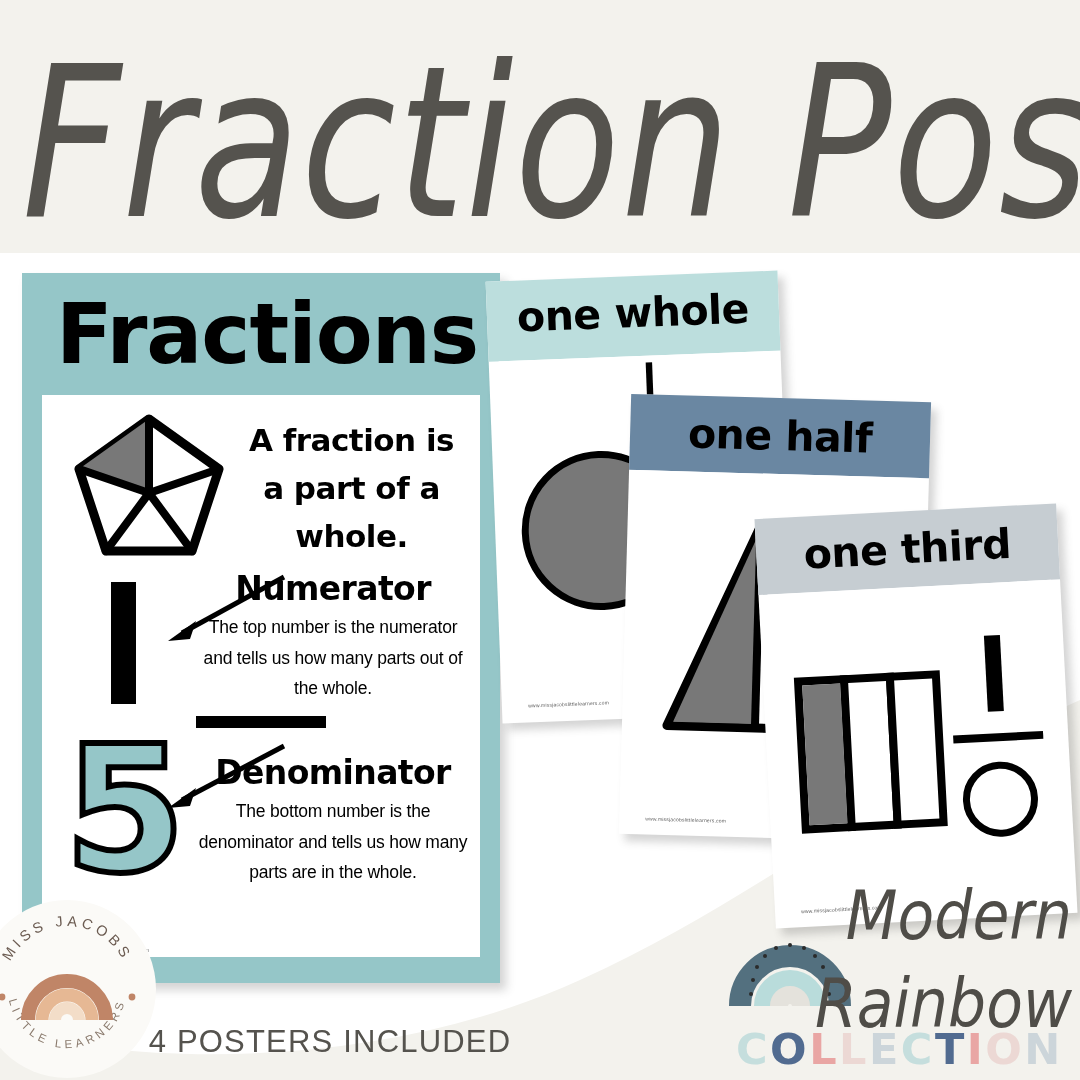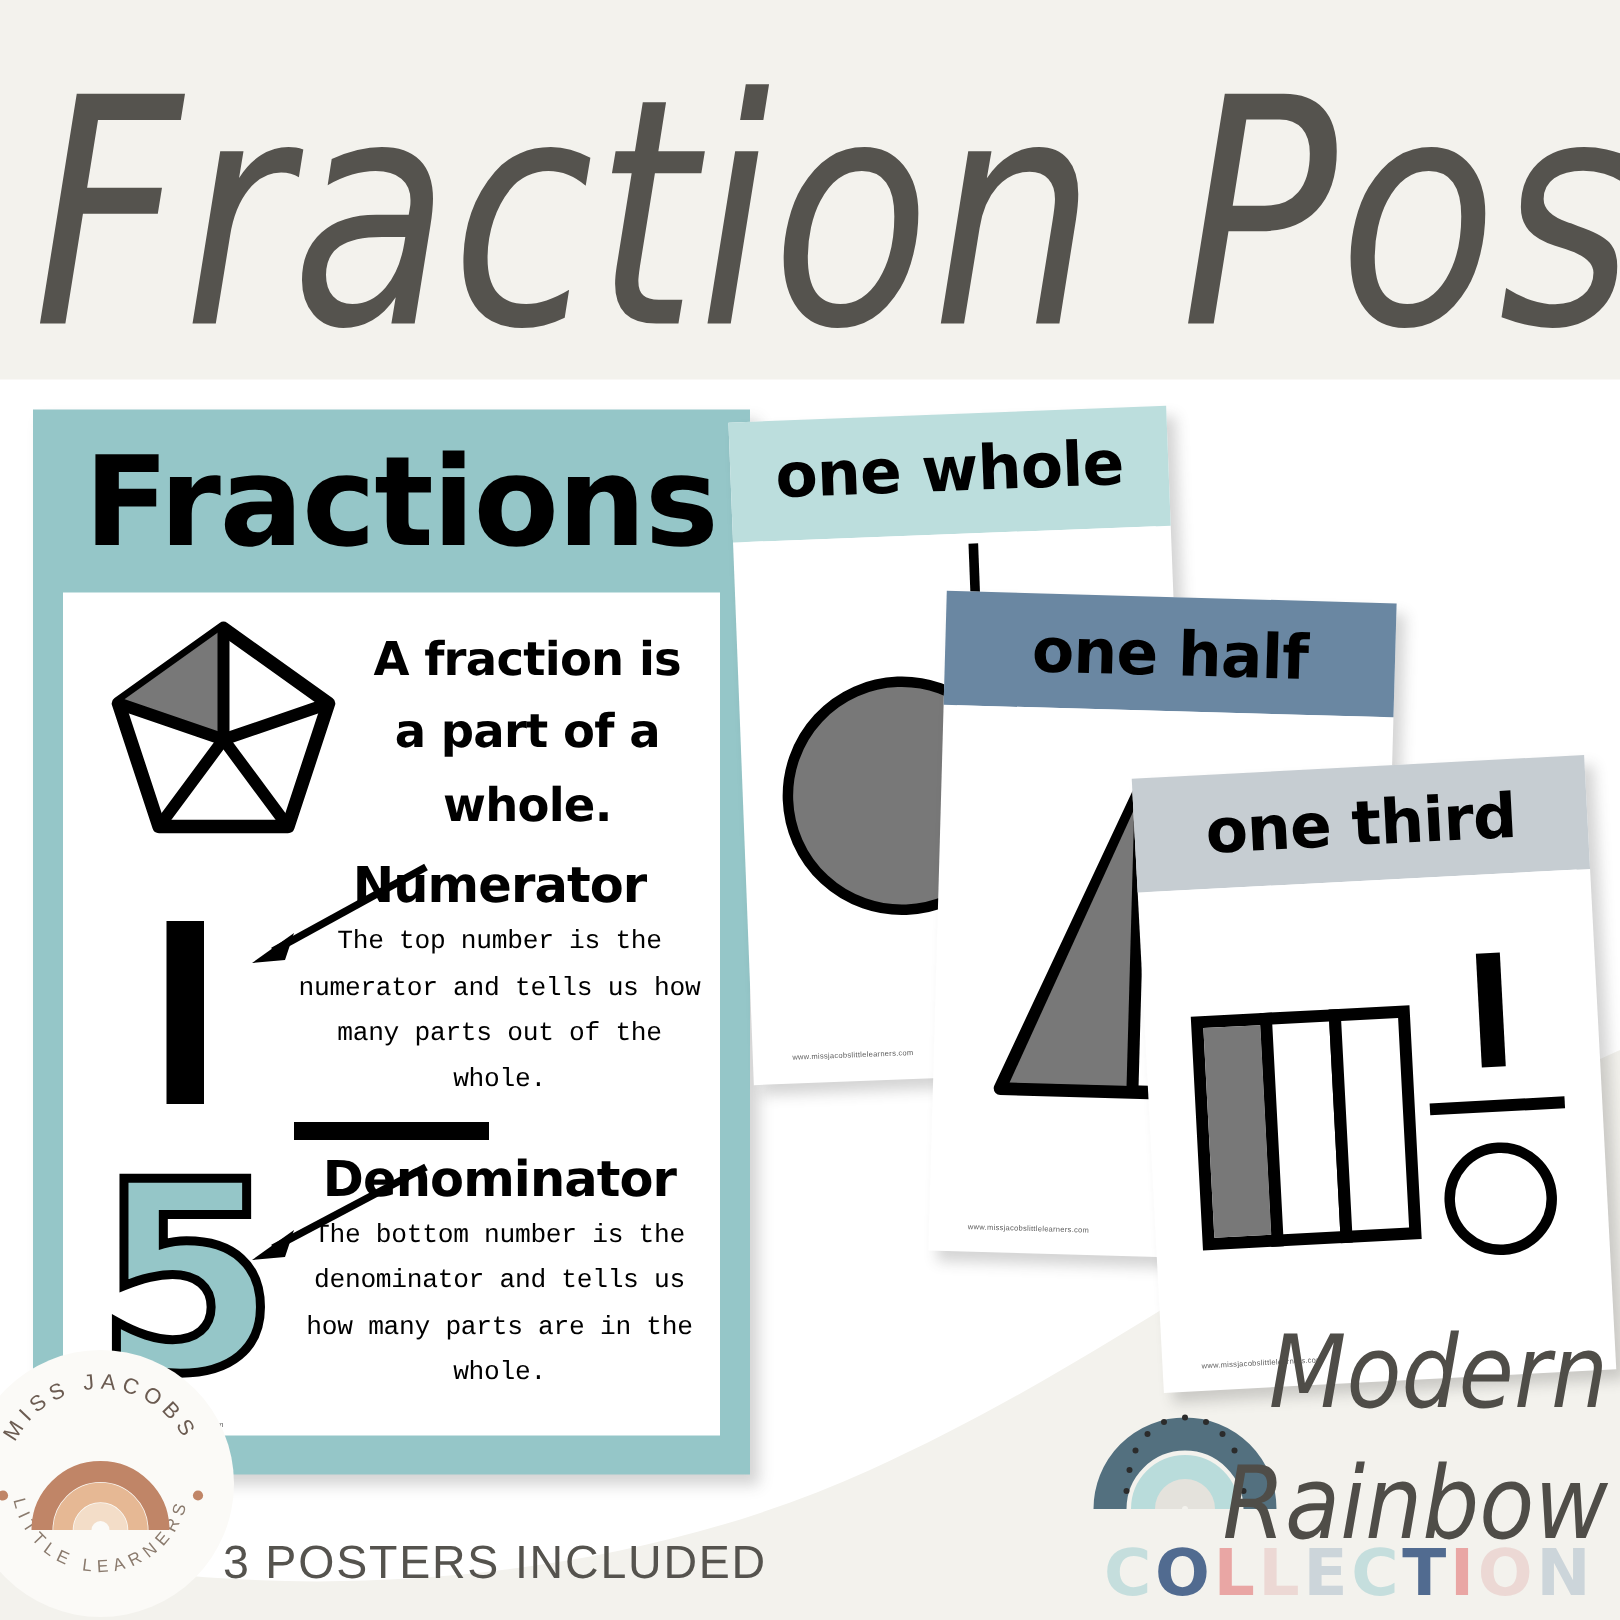--- a/index.html
+++ b/index.html
@@ -126,21 +126,21 @@
     position: relative;
   }
   .nd-right { flex: 1 1 auto; padding-right: 6px; }
   .nd-title {
     font-family: "DejaVu Sans", sans-serif;
     font-size: 33px; font-weight: bold; color: #000;
     text-align: center; letter-spacing: -0.6px;
     margin-bottom: 4px;
   }
   .nd-desc {
-    font-family: Liberation Mono, monospace;
+    font-family: Liberation Sans, sans-serif;
     font-size: 17.5px; color: #000;
     text-align: center; line-height: 1.75;
     letter-spacing: -0.2px;
   }
   .glyph-1 {
     width: 25px; height: 122px; background: #000;
   }
   .frac-bar {
     width: 130px; height: 12px; background: #000;
     margin: 12px auto 6px auto;
@@ -423,13 +423,13 @@
   </svg>
 
   <div id="brand-script">
     <div>Modern</div>
     <div>Rainbow</div>
   </div>
 
   <div id="brand-collection"><span style="color: rgb(197, 222, 221);">C</span><span style="color: rgb(81, 107, 144);">O</span><span style="color: rgb(233, 166, 164);">L</span><span style="color: rgb(236, 216, 212);">L</span><span style="color: rgb(204, 213, 218);">E</span><span style="color: rgb(197, 222, 221);">C</span><span style="color: rgb(81, 107, 144);">T</span><span style="color: rgb(233, 166, 164);">I</span><span style="color: rgb(236, 216, 212);">O</span><span style="color: rgb(204, 213, 218);">N</span></div>
 </div>
 
-<div id="bottom-caption">3 POSTERS INCLUDED</div>
+<div id="bottom-caption">4 POSTERS INCLUDED</div>
 
 </body></html>

